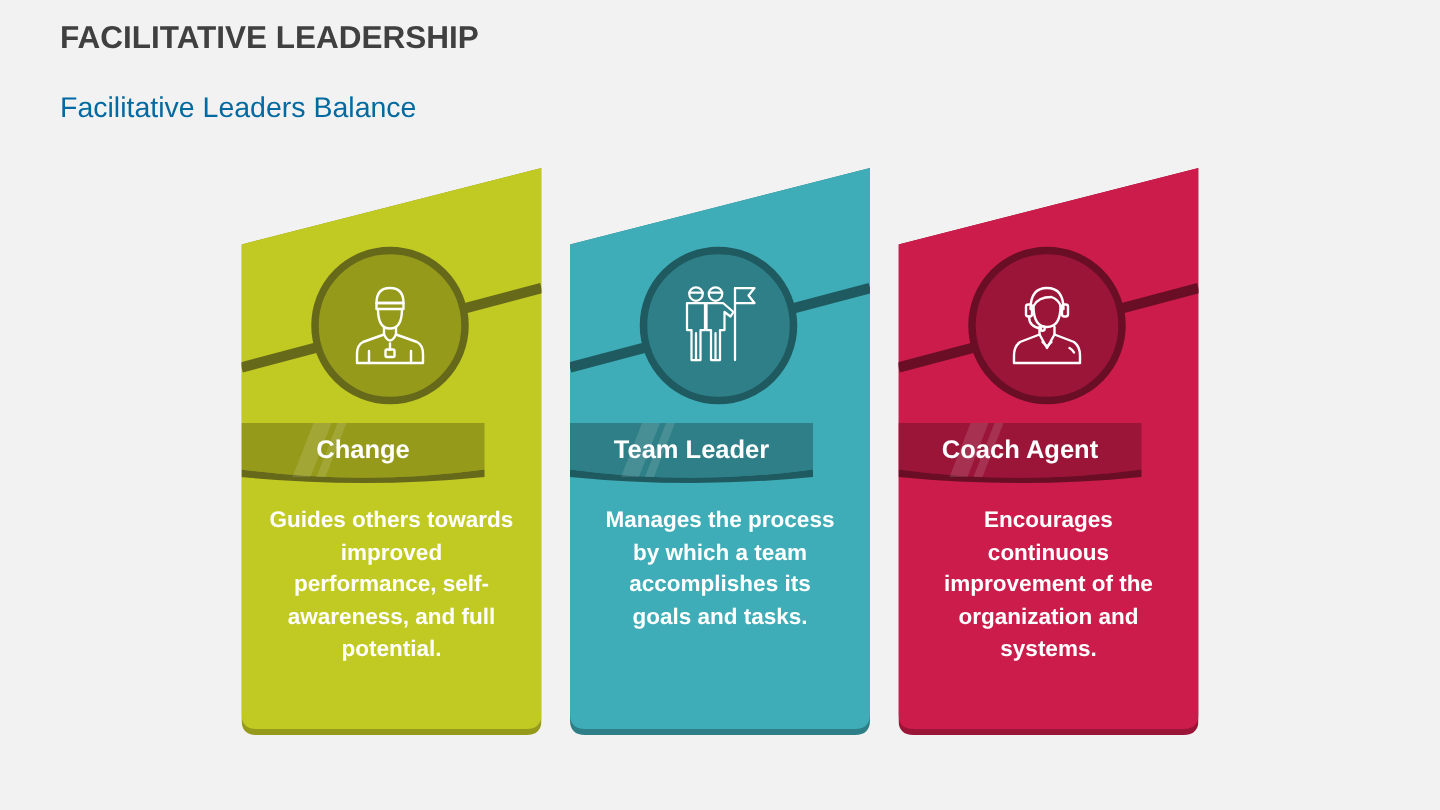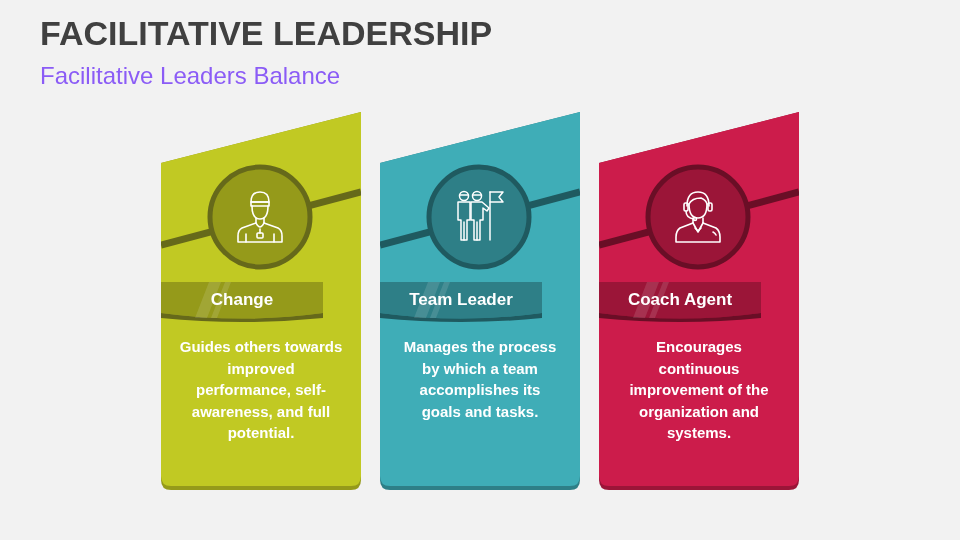--- a/index.html
+++ b/index.html
@@ -1,18 +1,18 @@
 <!DOCTYPE html>
 <html><head>
 <meta charset="utf-8">
 <style>
   html,body{margin:0;padding:0;}
   body{width:960px;height:540px;background:#f2f2f2;position:relative;overflow:hidden;font-family:"Liberation Sans","DejaVu Sans",sans-serif;}
-  .title{position:absolute;left:40px;top:14px;font-size:34px;font-weight:bold;color:#404040;letter-spacing:0px;margin:0;}
-  .subtitle{position:absolute;left:40px;top:62px;font-size:24px;color:#8b5cf6;margin:0;}
+  .title{position:absolute;left:40px;top:14px;font-size:21px;font-weight:bold;color:#404040;letter-spacing:0px;margin:0;}
+  .subtitle{position:absolute;left:40px;top:62px;font-size:19px;color:#0369a1;margin:0;}
   .card{position:absolute;top:112px;width:200px;height:380px;}
   .card svg.bg{position:absolute;left:0;top:0;}
   .icon-wrap{position:absolute;left:70px;top:75px;width:60px;height:60px;}
   .label{position:absolute;left:0;top:170px;width:162px;height:36px;display:flex;align-items:center;justify-content:center;color:#fff;font-weight:bold;font-size:17px;}
   .desc{position:absolute;left:18px;top:224px;width:164px;text-align:center;color:#fff;font-size:15px;line-height:21.5px;font-weight:bold;}
 </style>
 </head>
 <body>
 
 <h1 class="title">FACILITATIVE LEADERSHIP</h1>

